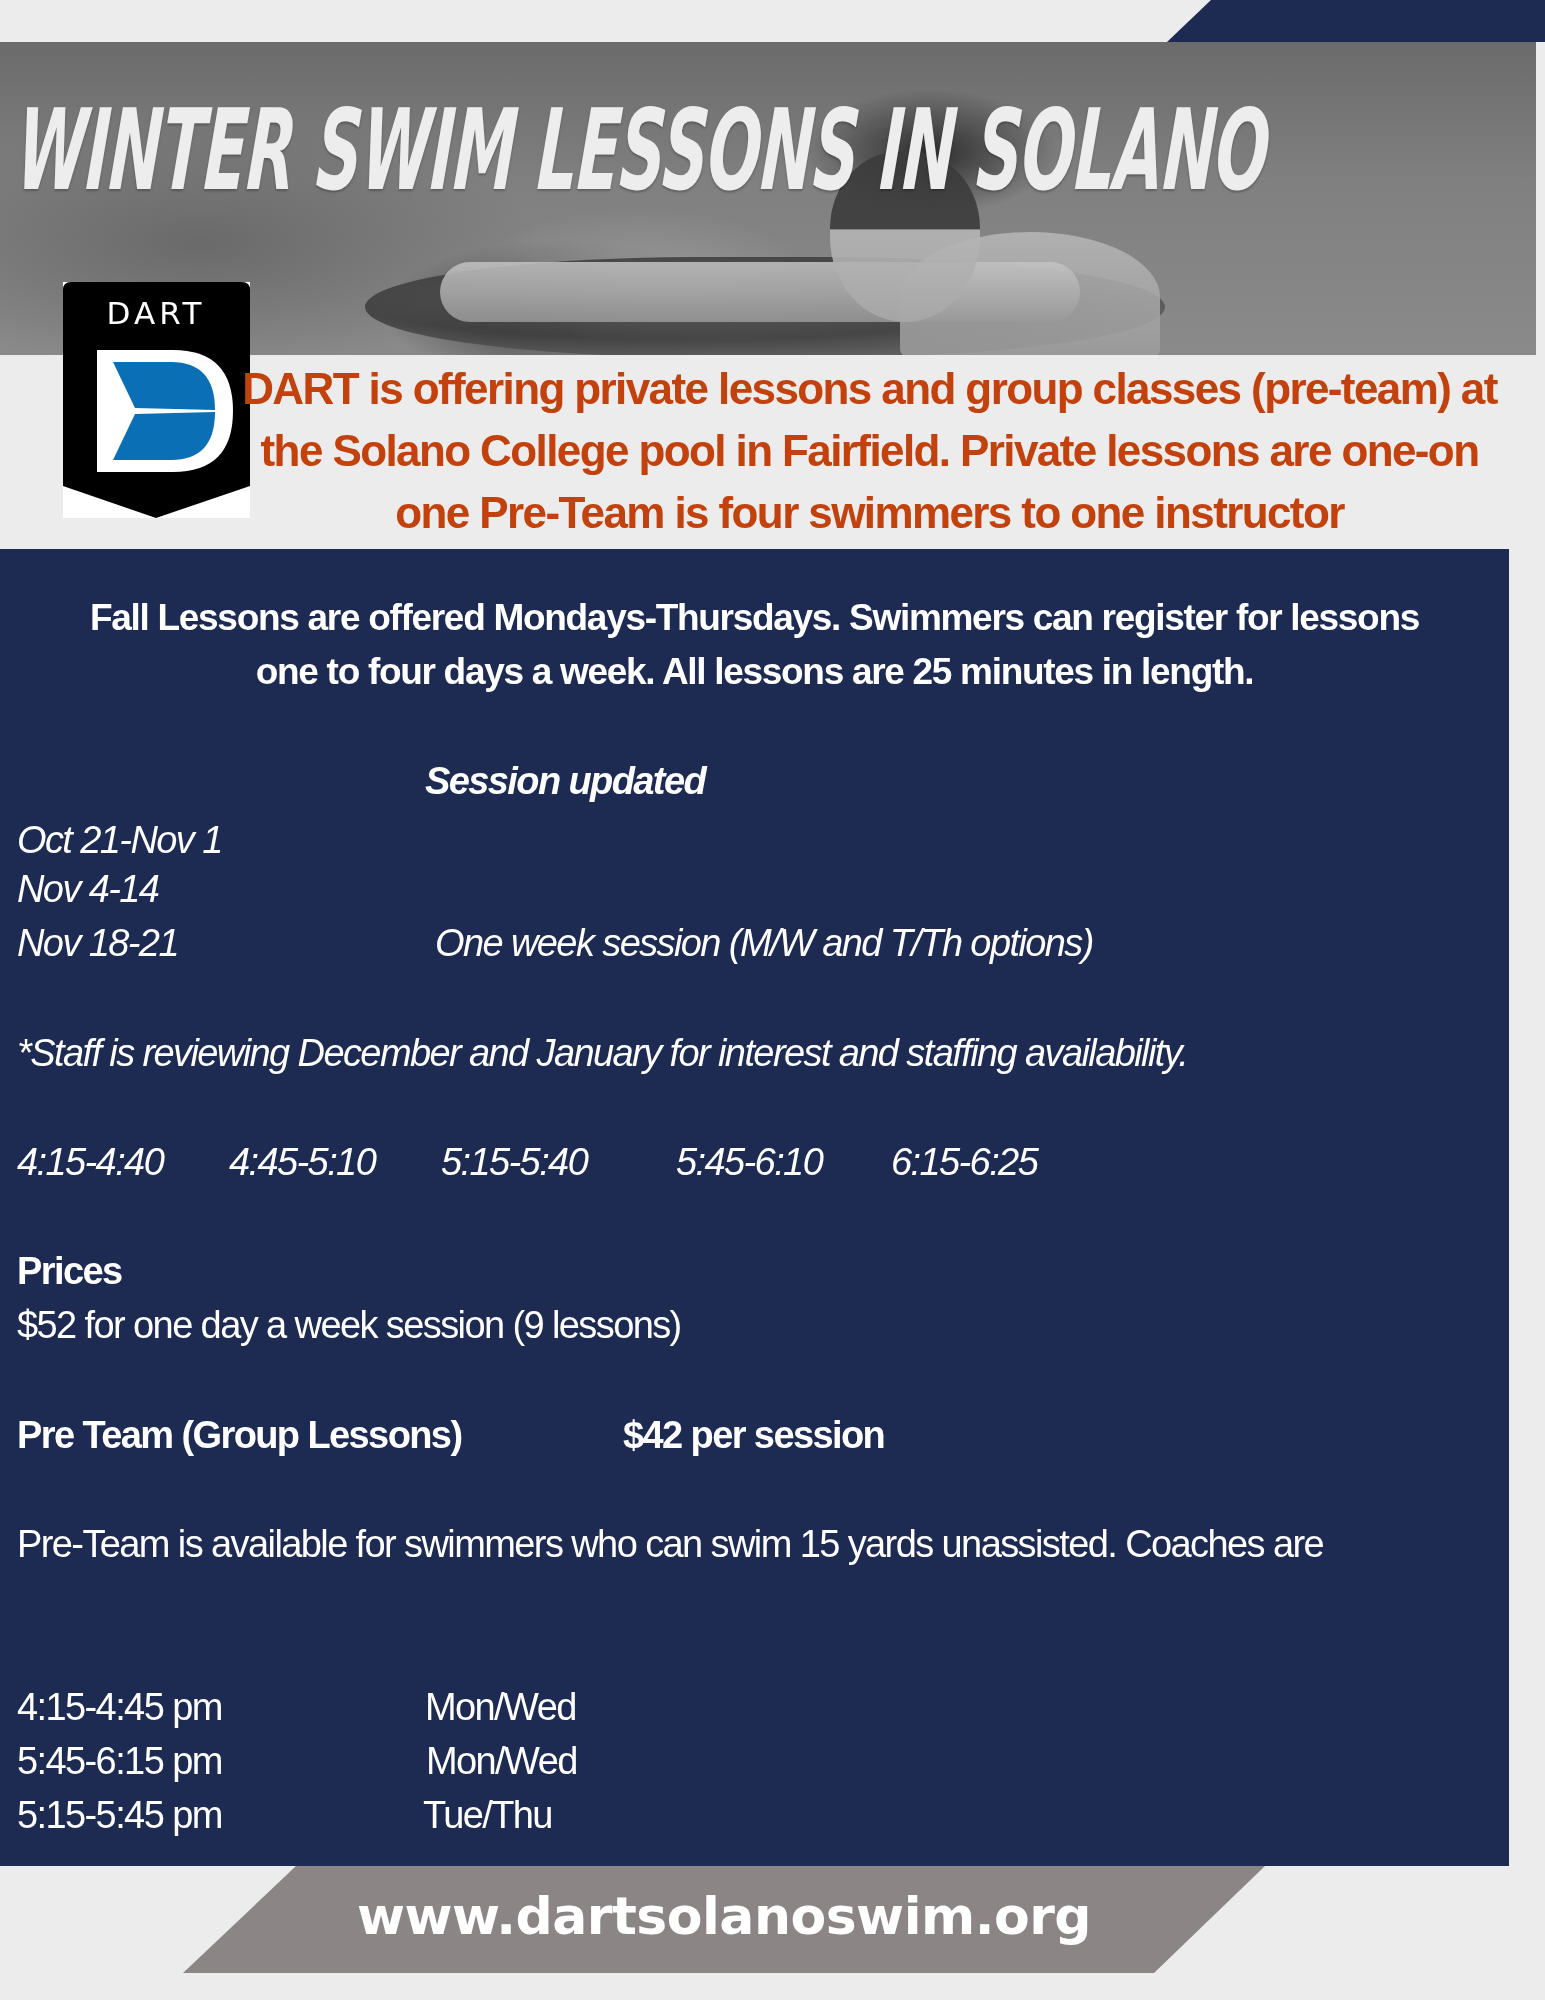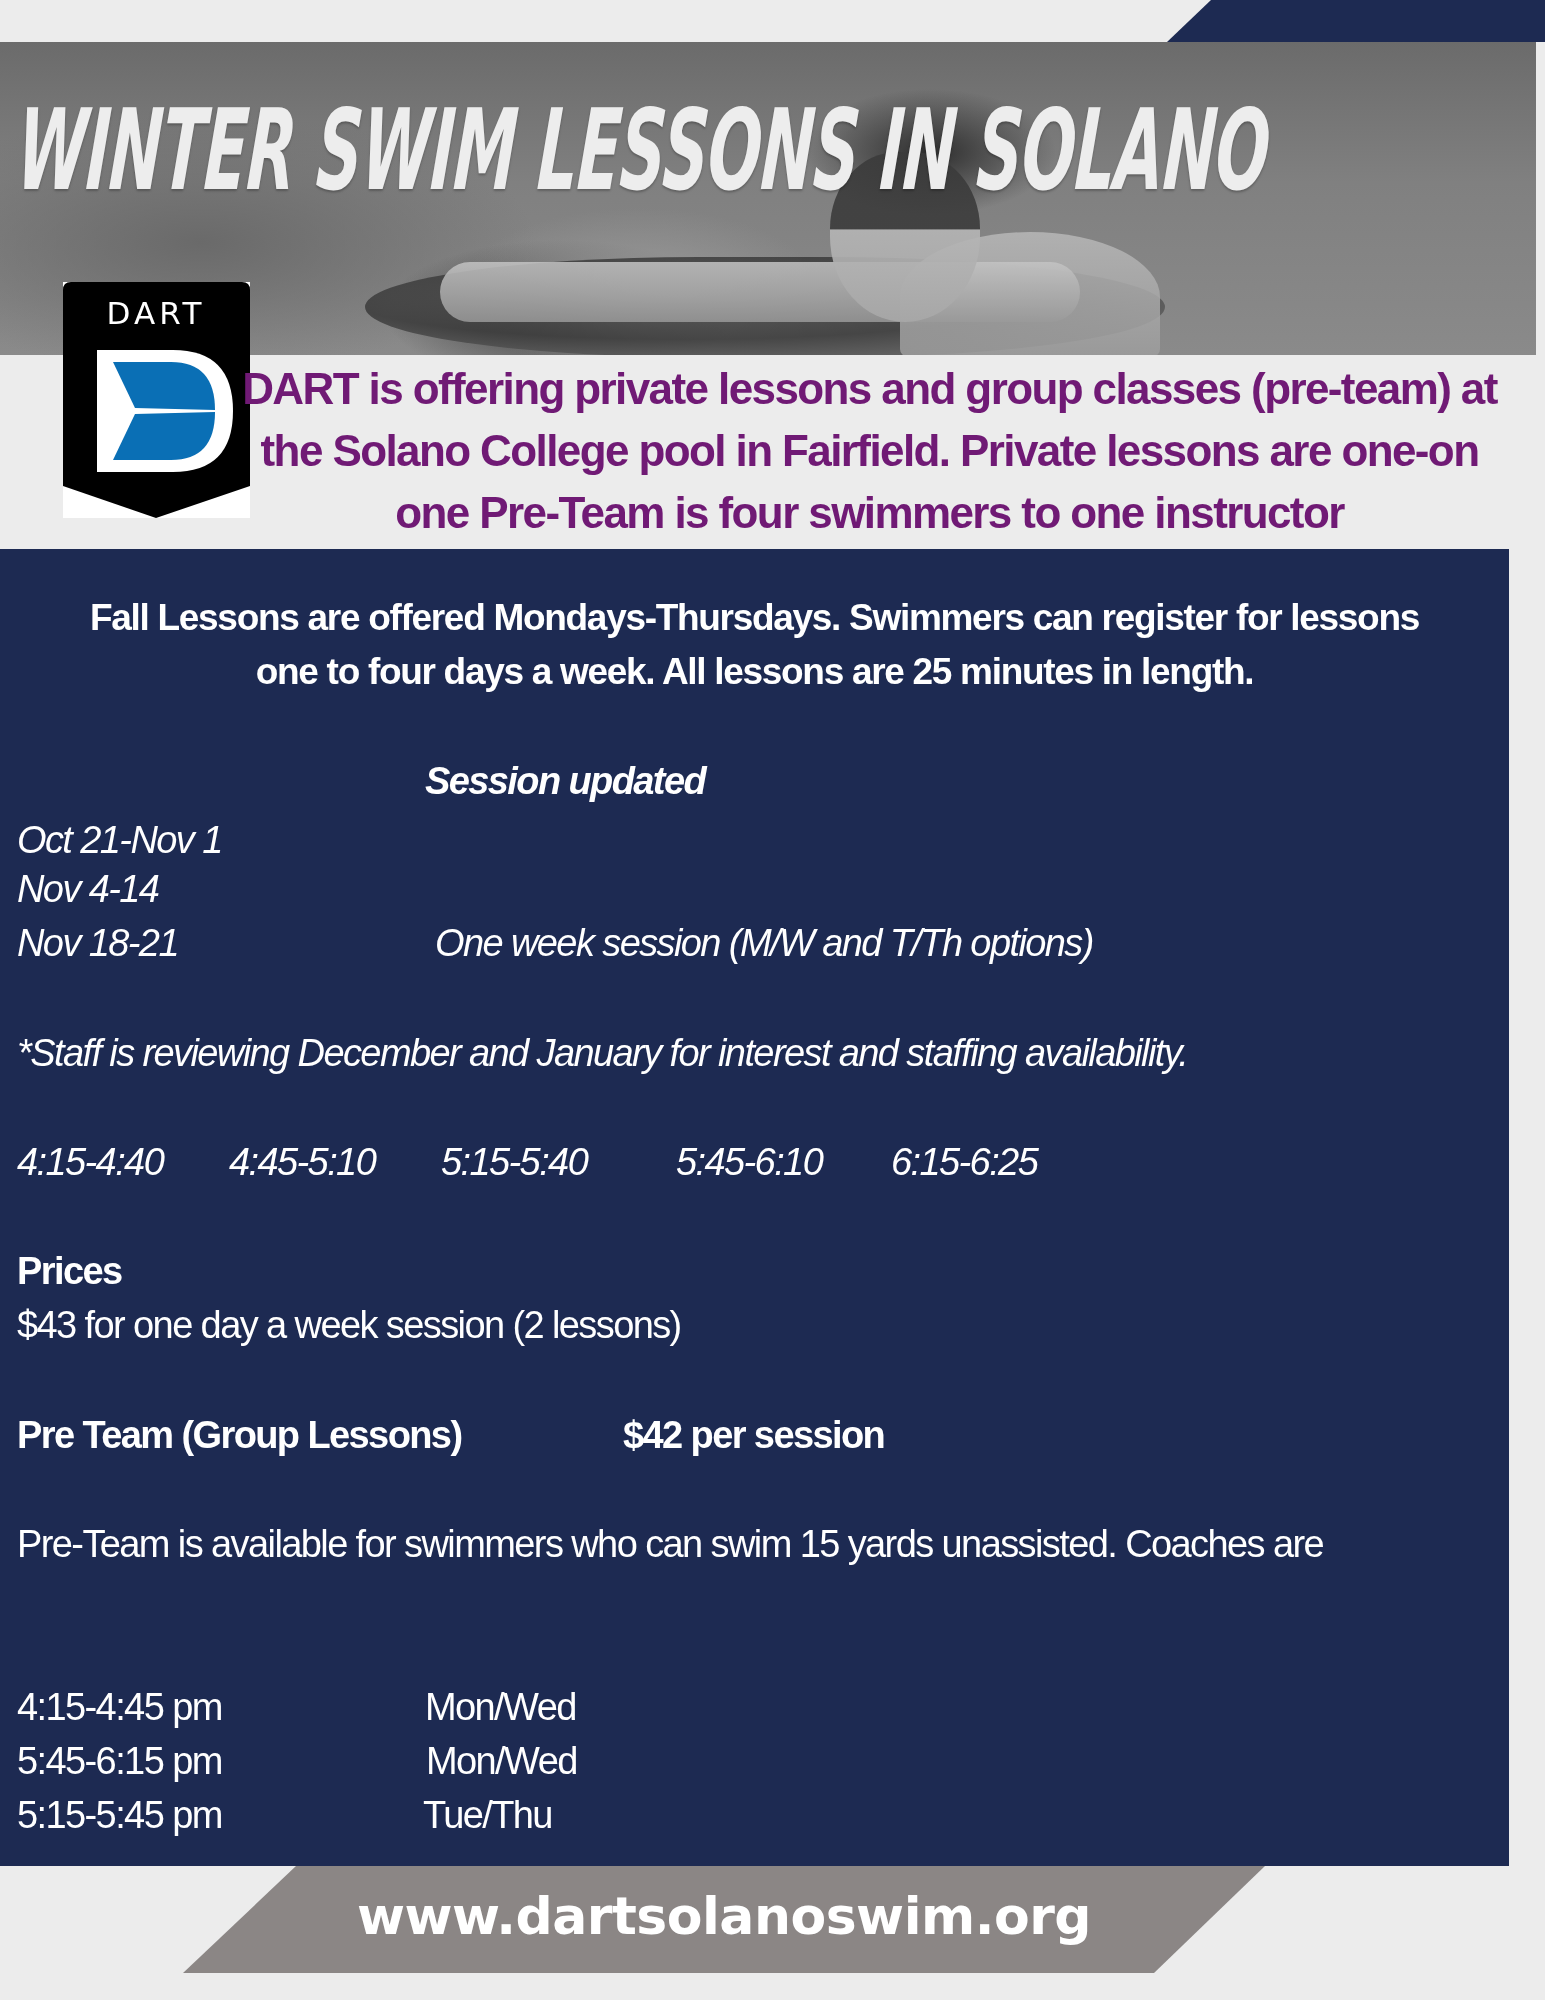--- a/index.html
+++ b/index.html
@@ -58,21 +58,21 @@
   .logo {
     position:absolute; left:17px; top:282px; width:187px; height:236px;
     background:#ffffff;
     margin-left:46px;
   }
   .logo svg { display:block; }
 
   
   .intro {
     position:absolute; left:222px; top:358px; width:1295px;
-    text-align:center; color:#701a75;
+    text-align:center; color:#c2410c;
     font-family:"Liberation Sans", sans-serif; font-weight:bold; font-size:44px;
     line-height:62px; letter-spacing:-1.6px;
   }
   .intro span { display:block; white-space:nowrap; }
 
   
   .panel {
     position:absolute; left:0; top:549px; width:1509px; height:1317px;
     background:#1d2a52; color:#ffffff;
   }
@@ -143,21 +143,21 @@
 
   <div class="t i" style="left:17px; top:477px;">*Staff is reviewing December and January for interest and staffing availability.</div>
 
   <div class="t i" style="left:17px; top:586px;">4:15-4:40</div>
   <div class="t i" style="left:229px; top:586px;">4:45-5:10</div>
   <div class="t i" style="left:441px; top:586px;">5:15-5:40</div>
   <div class="t i" style="left:676px; top:586px;">5:45-6:10</div>
   <div class="t i" style="left:891px; top:586px;">6:15-6:25</div>
 
   <div class="t b" style="left:17px; top:695px;">Prices</div>
-  <div class="t" style="left:17px; top:749px;">$43 for one day a week session (2 lessons)</div>
+  <div class="t" style="left:17px; top:749px;">$52 for one day a week session (9 lessons)</div>
 
   <div class="t b" style="left:17px; top:859px;">Pre Team (Group Lessons)</div>
   <div class="t b" style="left:623px; top:859px;">$42 per session</div>
 
   <div class="t" style="left:17px; top:968px;">Pre-Team is available for swimmers who can swim 15 yards unassisted.  Coaches are</div>
 
   <div class="t" style="left:17px; top:1131px;">4:15-4:45 pm</div>
   <div class="t" style="left:425px; top:1131px;">Mon/Wed</div>
   <div class="t" style="left:17px; top:1185px;">5:45-6:15 pm</div>
   <div class="t" style="left:426px; top:1185px;">Mon/Wed</div>

